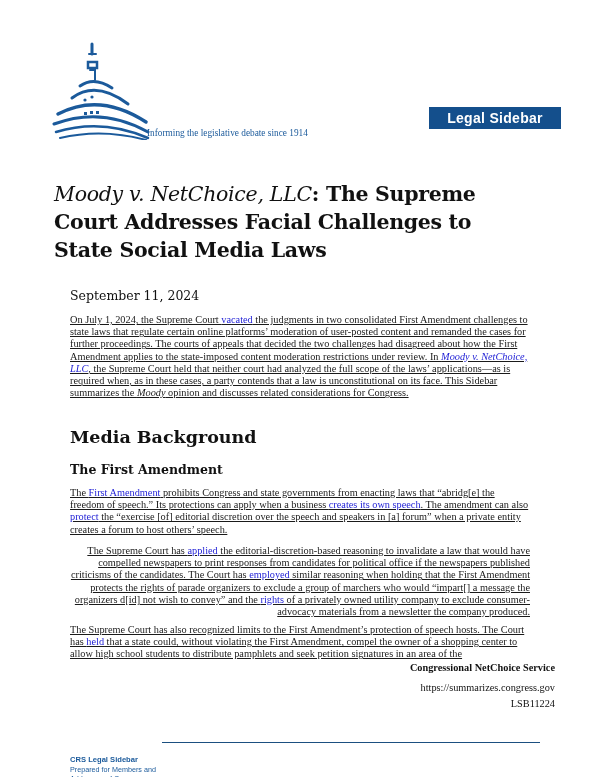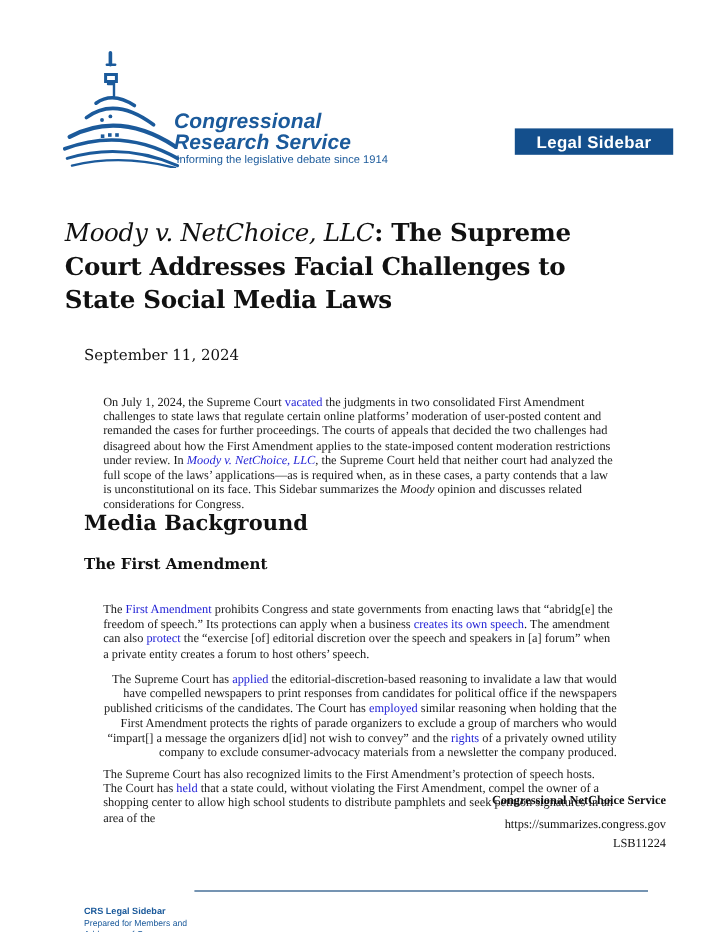--- a/index.html
+++ b/index.html
@@ -2,28 +2,28 @@
 <html><head>
 <meta charset="utf-8">
 <style>
   html, body { margin: 0; padding: 0; background: #ffffff; }
   body { width: 600px; height: 777px; position: relative; overflow: hidden; font-family: "Liberation Serif", serif; color: #111; }
   .header { position: absolute; left: 0; top: 0; width: 600px; height: 150px; }
   .logo-icon { position: absolute; left: 50px; top: 40px; width: 100px; height: 100px; }
   .logo-text { position: absolute; left: 145px; top: 93px; color: #1b5a9b; font-family: "Liberation Sans", sans-serif; font-weight: bold; font-style: italic; }
   .logo-line1 { font-size: 17.5px; line-height: 17px; letter-spacing: 0.1px; }
   .logo-line2 { font-size: 17.5px; line-height: 17px; letter-spacing: 0.1px; }
-  .logo-tagline { position: absolute; left: 147px; top: 128px; font-family: Liberation Sans, sans-serif; font-size: 9.3px; color: #1b5a9b; white-space: nowrap; }
+  .logo-tagline { position: absolute; left: 147px; top: 128px; font-family: Liberation Serif, serif; font-size: 9.3px; color: #1b5a9b; white-space: nowrap; }
   .badge { position: absolute; left: 429px; top: 107px; width: 132px; height: 22px; background: #144f8c; color: #fff; font-family: "Liberation Sans", sans-serif; font-weight: bold; font-size: 14px; line-height: 22px; text-align: center; letter-spacing: 0.3px; }
 
   .title { position: absolute; left: 54px; top: 180px; width: 480px; font-family: "DejaVu Serif", serif; font-weight: bold; font-size: 20.5px; line-height: 28px; color: #111; letter-spacing: -0.3px; }
   .title i { font-weight: normal; }
   .date { position: absolute; left: 70px; top: 288px; font-family: "DejaVu Serif", serif; font-size: 12.5px; }
   .body-block { position: absolute; left: 70px; width: 460px; font-family: "Liberation Serif", serif; font-size: 10.3px; line-height: 12.2px; color: #1a1a1a; }
-  .body-block p { margin: 16px; }
+  .body-block p { margin: 0; text-decoration: underline; }
   a, .link { color: #2323d6; text-decoration: none; }
   .h1 { position: absolute; left: 70px; top: 427px; font-family: "DejaVu Serif", serif; font-weight: bold; font-size: 17.5px; }
   .h2 { position: absolute; left: 70px; top: 462px; font-family: "DejaVu Serif", serif; font-weight: bold; font-size: 12.5px; }
   .footer-right { position: absolute; right: 45px; text-align: right; font-family: "Liberation Serif", serif; font-size: 10.3px; }
   .footer-left { position: absolute; left: 70px; top: 716px; font-family: "Liberation Sans", sans-serif; font-size: 7.2px; color: #1b5a9b; line-height: 9.5px; margin-top: 39px; }
   .footer-left .bold { font-weight: bold; font-size: 7.6px; }
   .footer-rule { position: absolute; left: 162px; top: 742px; width: 378px; height: 1px; background: #1b4f80; }
 </style>
 </head>
 <body>
@@ -43,24 +43,20 @@
       <path d="M10 98 Q52 88 96 100" stroke-width="2"></path>
     </g>
     <g fill="#1b5a9b">
       <circle cx="35" cy="60" r="1.6"></circle>
         <circle cx="42" cy="57" r="1.6"></circle>
       <rect x="34" y="72" width="3" height="3"></rect>
         <rect x="40" y="71" width="3" height="3"></rect>
         <rect x="46" y="71" width="3" height="3"></rect>
     </g>
   </svg>
-  <div class="logo-text">
-    <div class="logo-line1">Congressional</div>
-    <div class="logo-line2">Research Service</div>
-  </div>
   <div class="logo-tagline">Informing the legislative debate since 1914</div>
   <div class="badge">Legal Sidebar</div>
 </div>
 
 <div class="title"><i>Moody v. NetChoice, LLC</i><span>: The Supreme Court Addresses Facial Challenges to State Social Media Laws</span></div>
 
 <div class="date">September 11, 2024</div>
 
 <div class="body-block" style="top:314px;">
   <p><span>On July 1, 2024, the Supreme Court </span><a>vacated</a><span> the judgments in two consolidated First Amendment challenges to state laws that regulate certain online platforms’ moderation of user-posted content and remanded the cases for further proceedings. The courts of appeals that decided the two challenges had disagreed about how the First Amendment applies to the state-imposed content moderation restrictions under review. In </span><a style="font-style:italic;">Moody v. NetChoice, LLC</a><span>, the Supreme Court held that neither court had analyzed the full scope of the laws’ applications—as is required when, as in these cases, a party contends that a law is unconstitutional on its face. This Sidebar summarizes the </span><i>Moody</i><span> opinion and discusses related considerations for Congress.</span></p>

